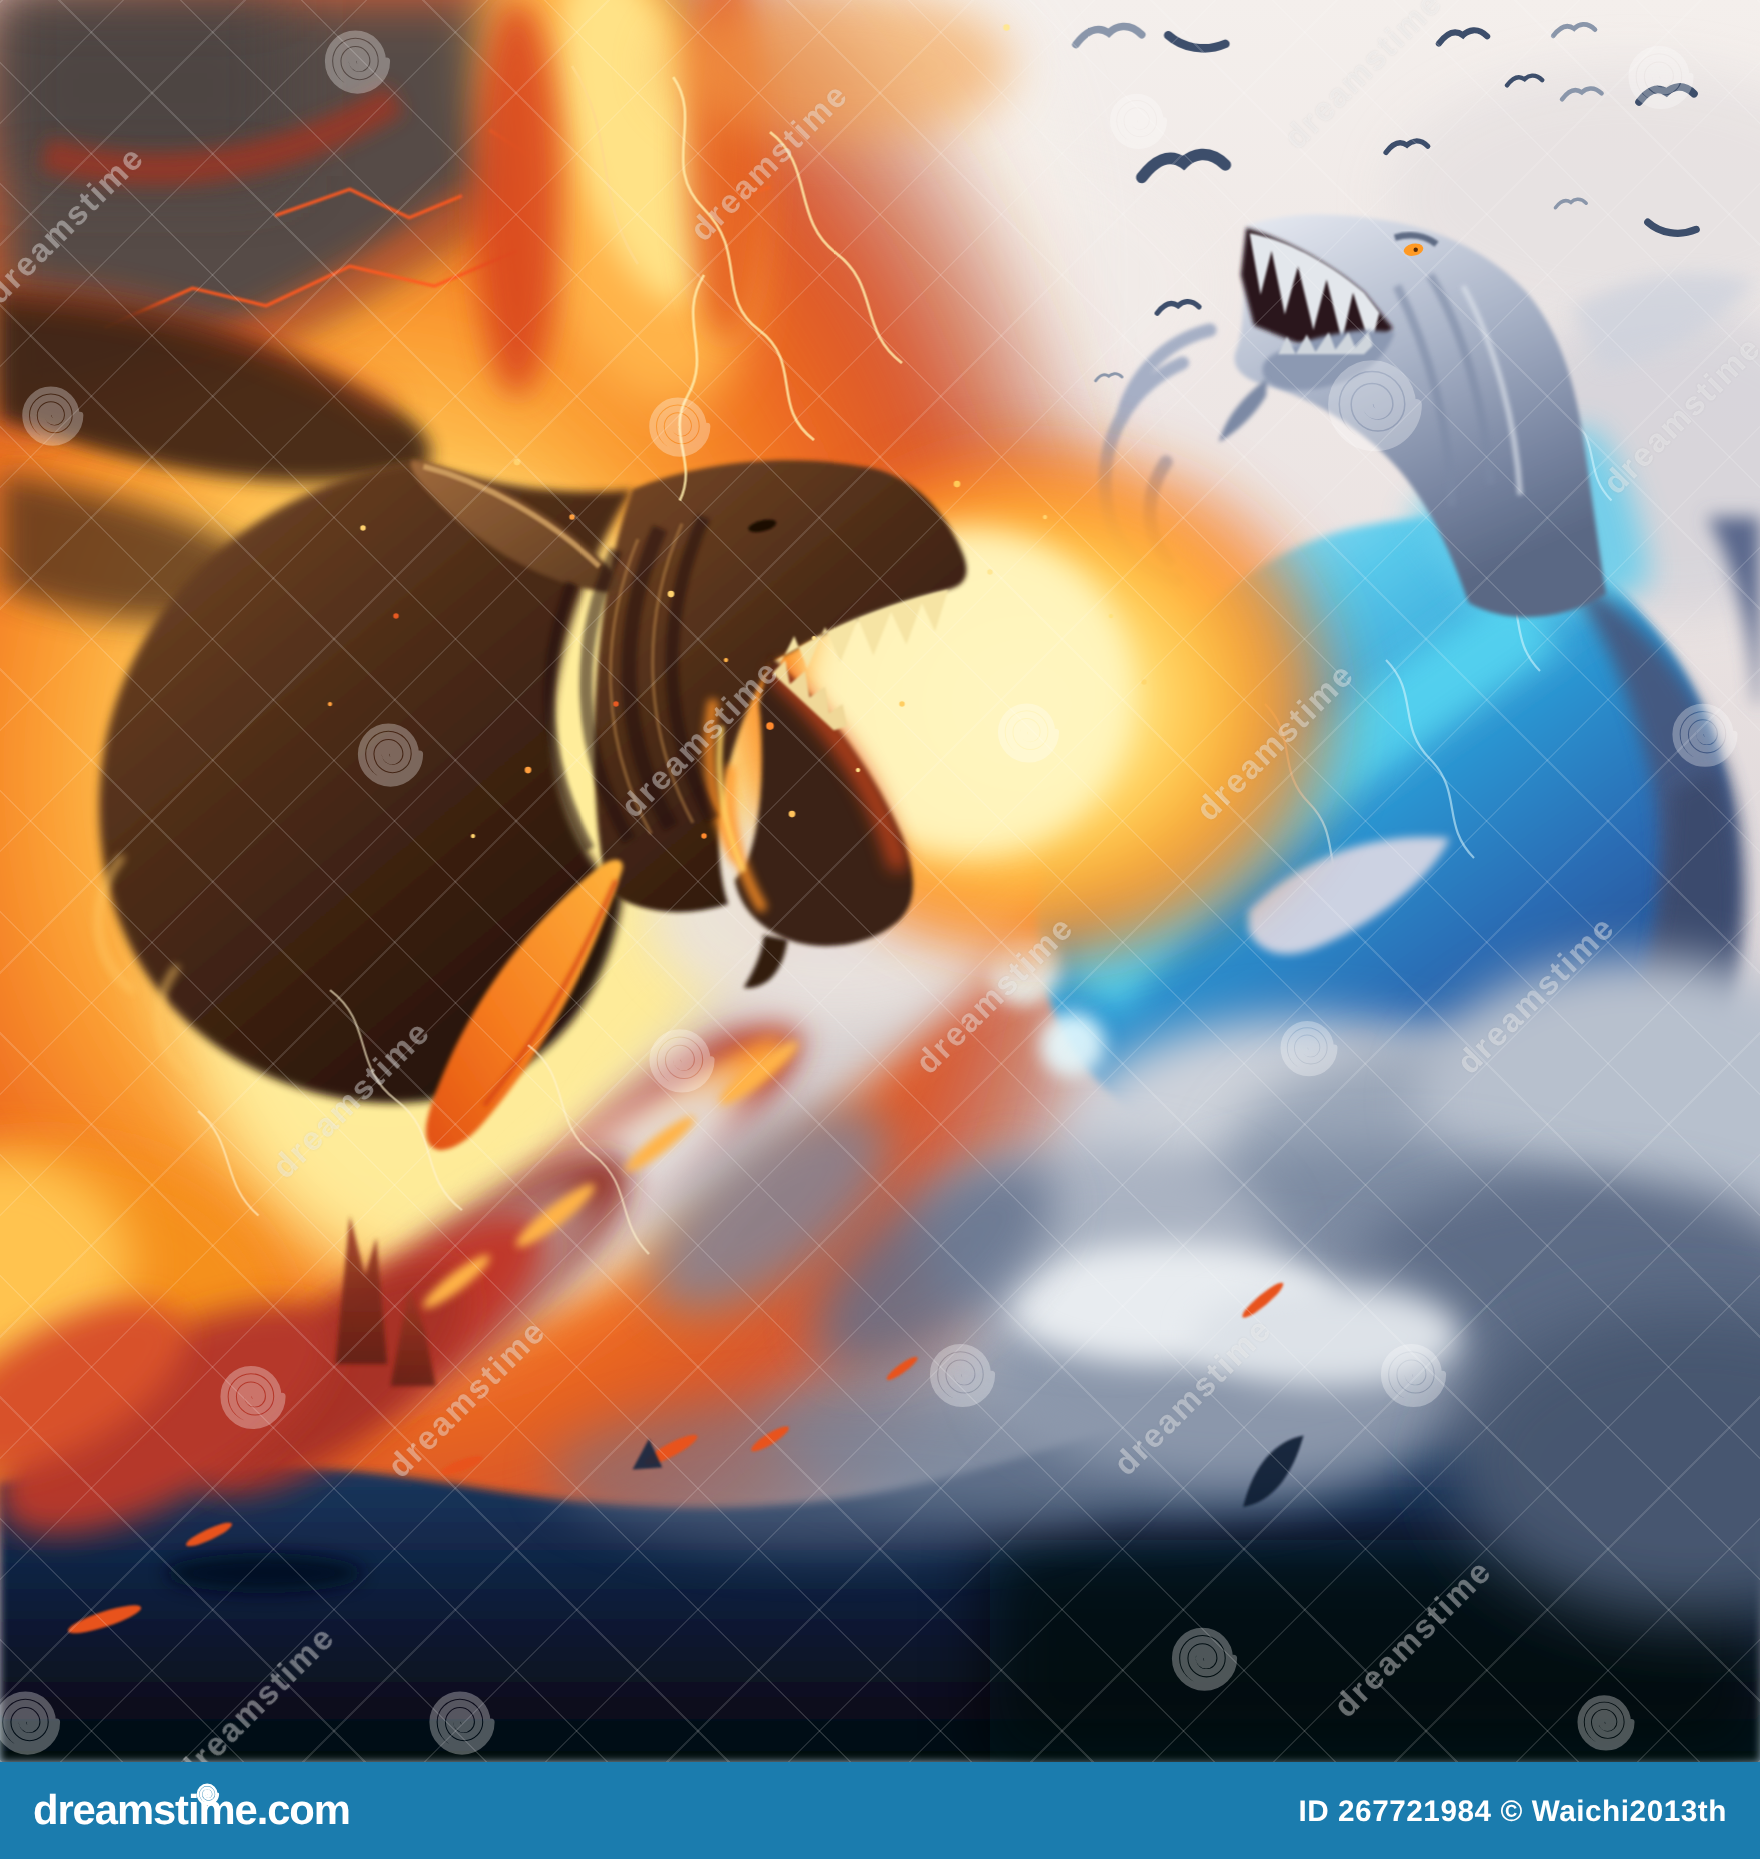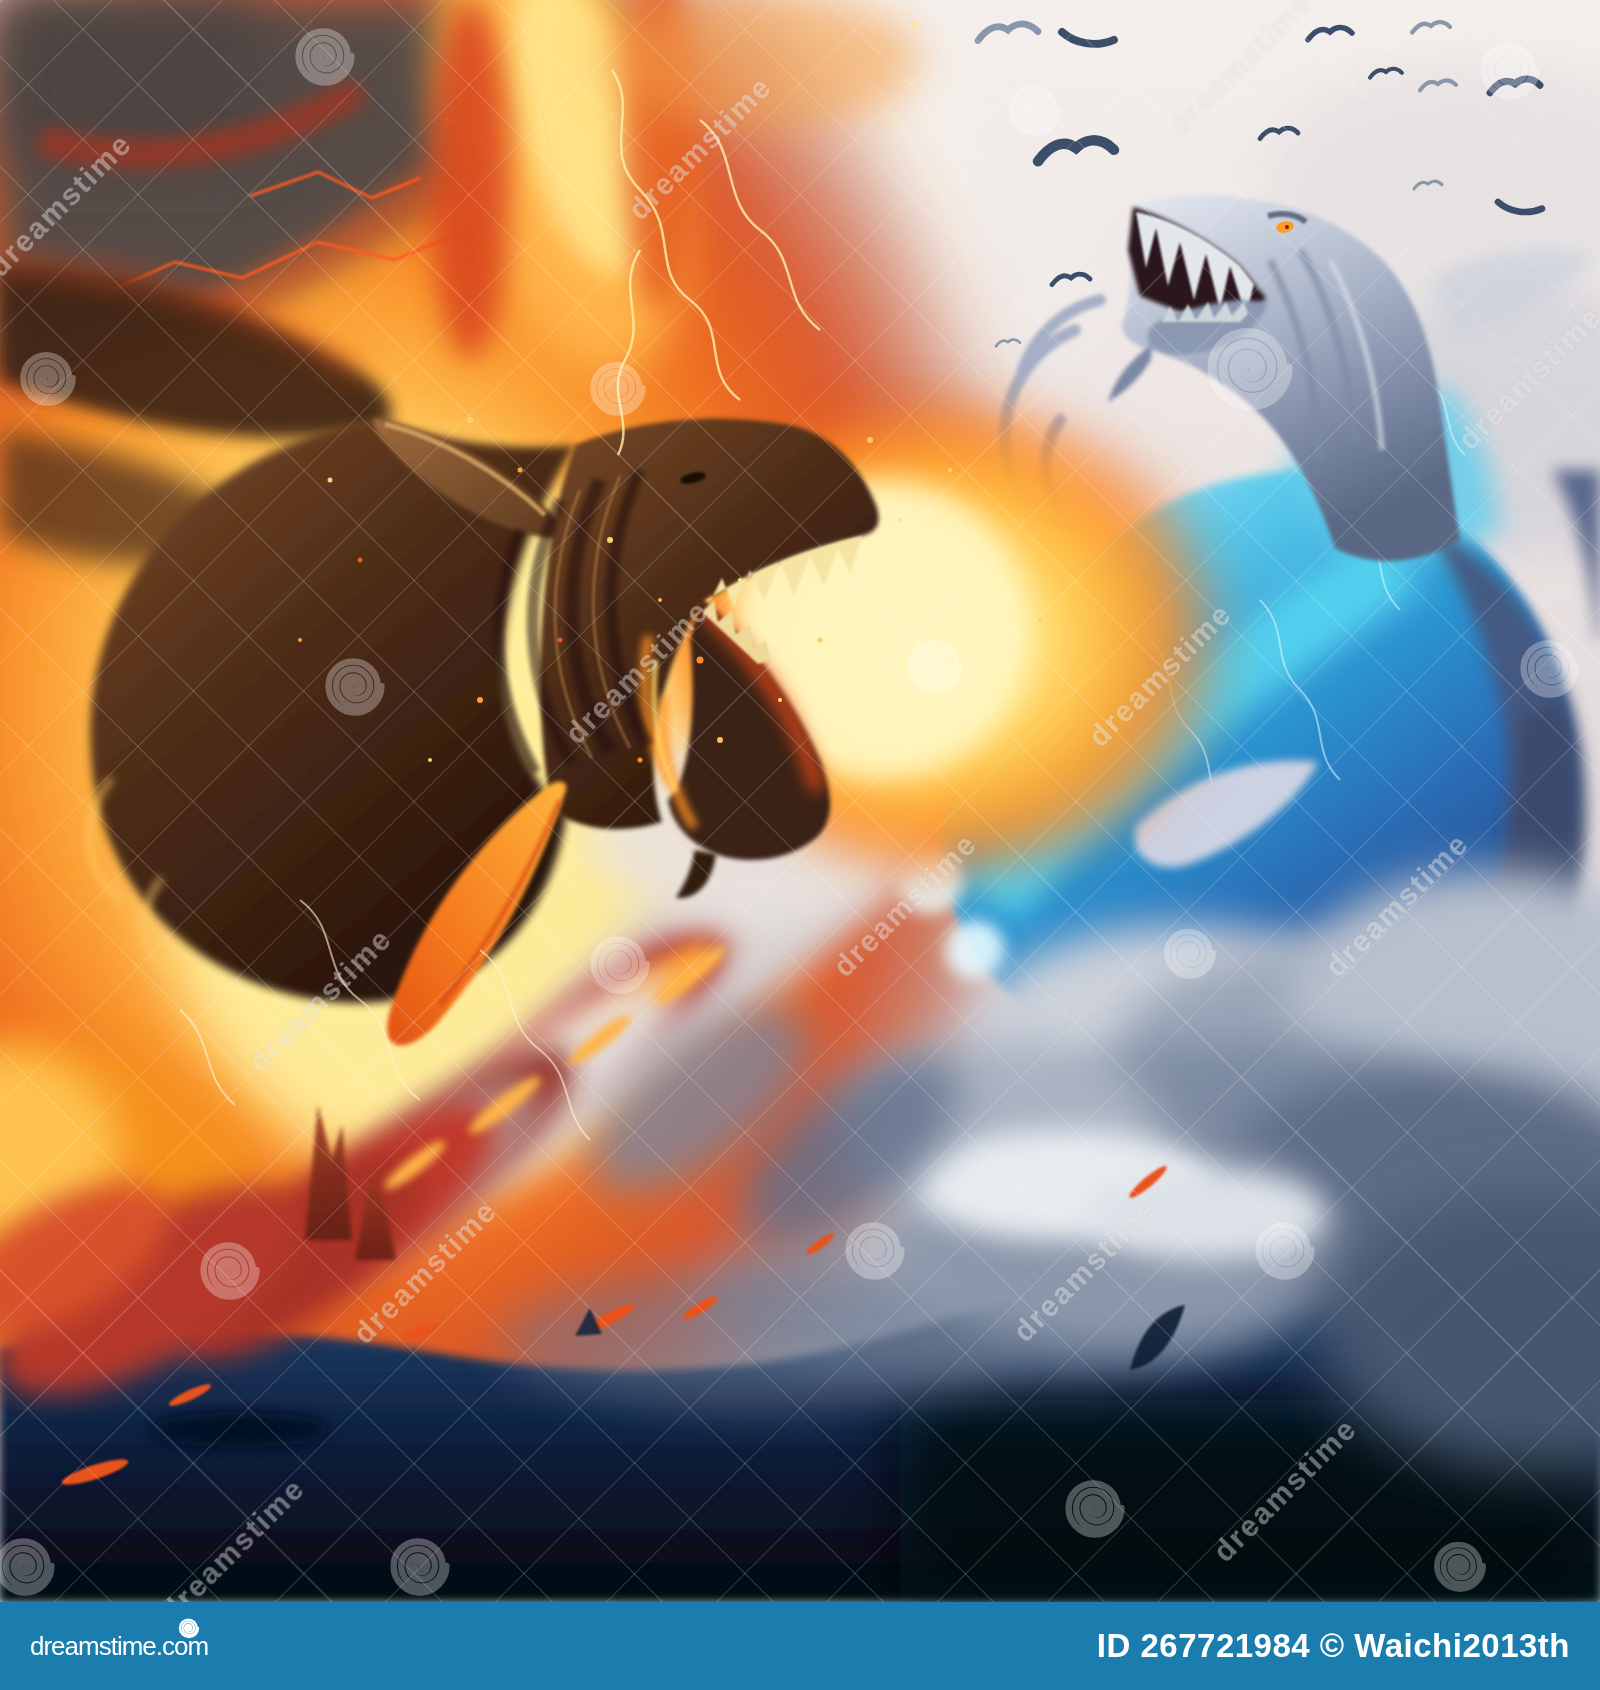--- a/index.html
+++ b/index.html
@@ -13,24 +13,24 @@
       repeating-linear-gradient(45deg, rgba(255,255,255,.15) 0px, rgba(255,255,255,.15) 1.5px, transparent 1.5px, transparent 78px),
       repeating-linear-gradient(-45deg, rgba(255,255,255,.13) 0px, rgba(255,255,255,.13) 1.5px, transparent 1.5px, transparent 78px);}
   .wm-text{position:absolute;transform:translate(-50%,-50%) rotate(-45deg);
       font-size:30px;font-weight:700;letter-spacing:2px;color:rgba(255,255,255,.36);
       text-shadow:0 0 2px rgba(120,120,120,.15);white-space:nowrap;}
   .wm-spiral{position:absolute;transform:translate(-50%,-50%);color:rgba(255,255,255,.30);}
   
   .footer{position:absolute;left:0;bottom:0;width:1600px;height:88px;
       background:var(--bar-color,#1b7cae);display:flex;align-items:center;
       justify-content:space-between;padding:0 30px;box-sizing:border-box;}
-  .logo{position:relative;color:var(--bar-text,#fff);font-size:26px;font-weight:400;
+  .logo{position:relative;color:var(--bar-text,#fff);font-size:38px;font-weight:700;
       letter-spacing:-1px;line-height:1;}
   .logo .logo-spiral{position:absolute;left:148px;top:-16px;color:#fff;}
-  .credit{color:var(--bar-text,#fff);font-size:33px;font-weight:700;letter-spacing:0.5px;}
+  .credit{color:var(--bar-text,#fff);font-size:27px;font-weight:700;letter-spacing:0.5px;}
 </style>
 </head>
 <body>
 
 <div class="stage" style="--bar-color: #1b7cae; --bar-text: #ffffff;">
 
   <div class="art">
   <svg width="1600" height="1602" viewBox="0 0 1600 1602" xmlns="http://www.w3.org/2000/svg">
     <defs>
       <linearGradient id="gSky" x1="0" y1="0" x2="0" y2="1">

